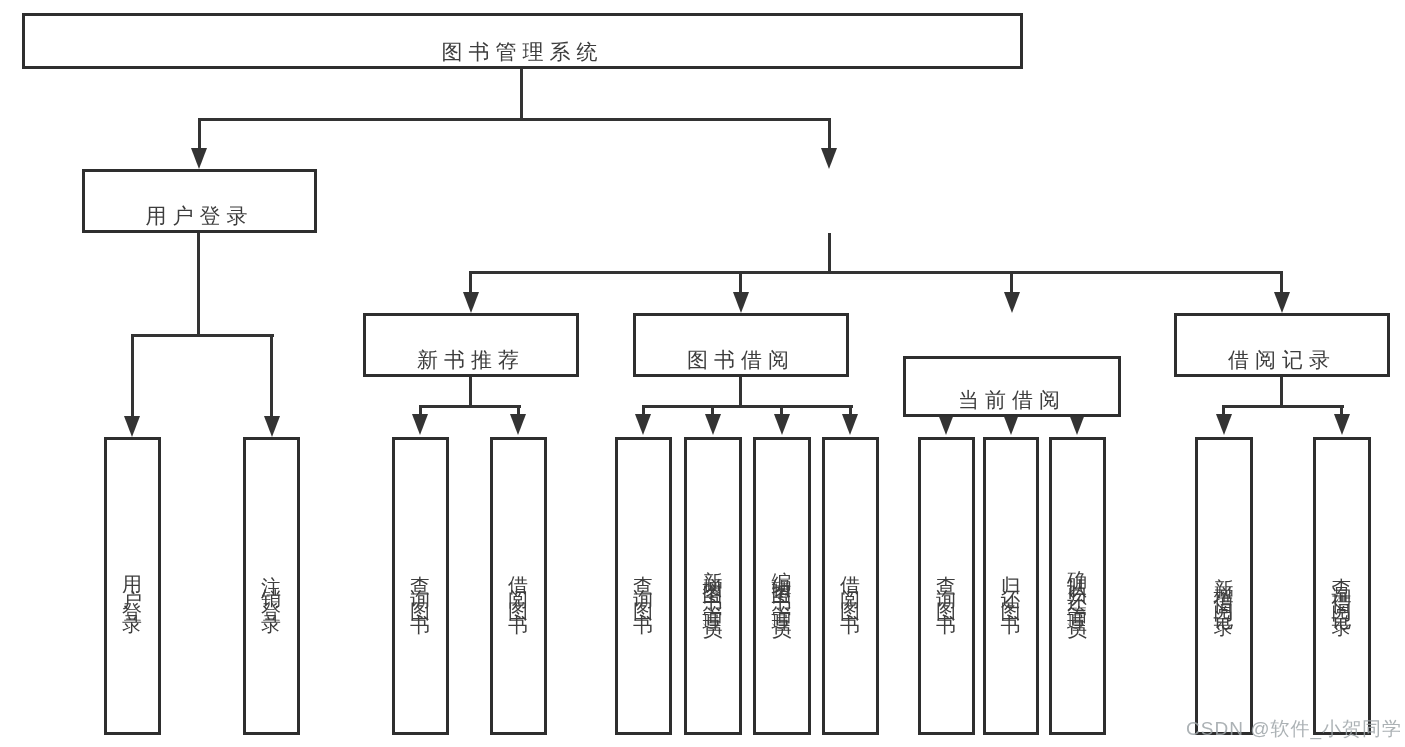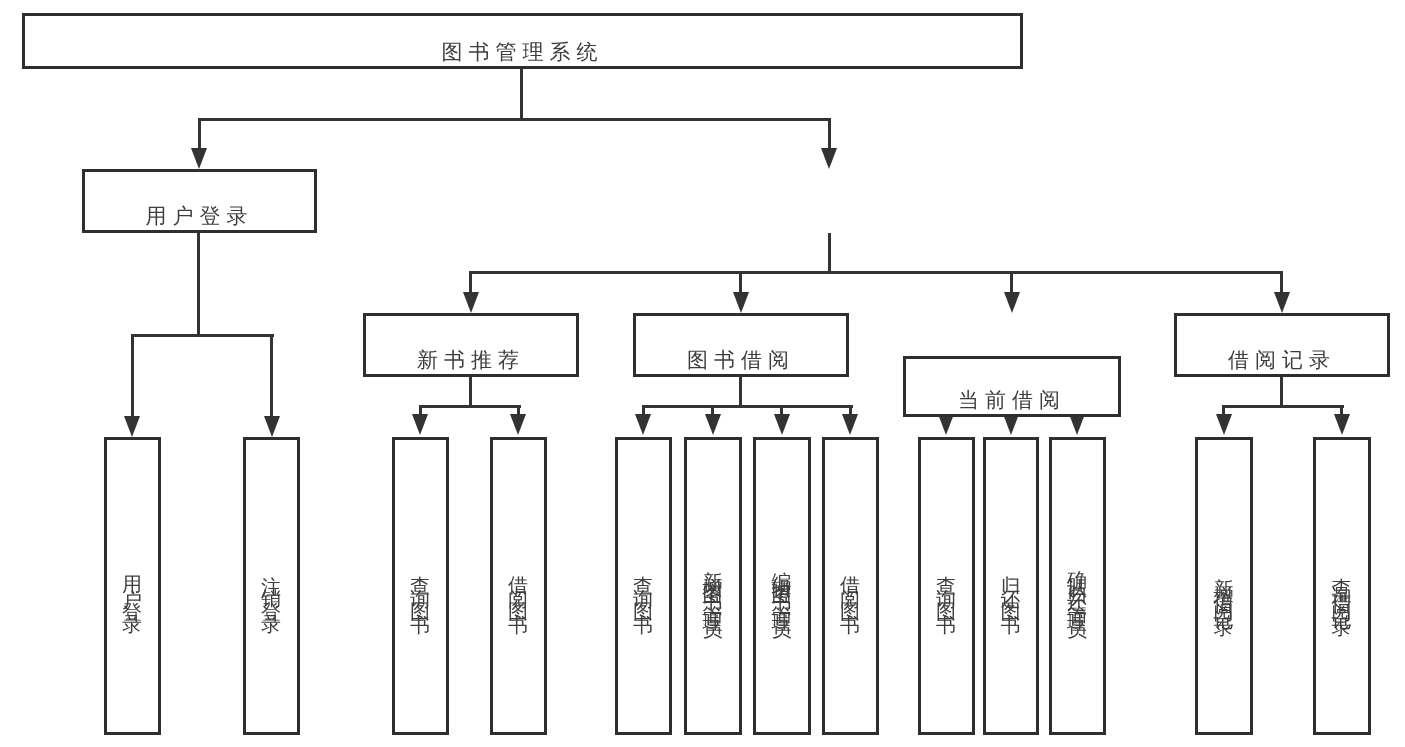--- a/index.html
+++ b/index.html
@@ -158,14 +158,15 @@
     <span>确认归还（管理员）</span>
   </div>
 
   <div class="leaf v-mid" style="left:1195px;width:58px;">
     <span>新增借阅记录</span>
   </div>
   <div class="leaf v-mid" style="left:1313px;width:58px;">
     <span>查询借阅记录</span>
   </div>
 
+  <div class="watermark">CSDN @软件_小贺同学</div>
 
 </div>
 
 </body></html>

